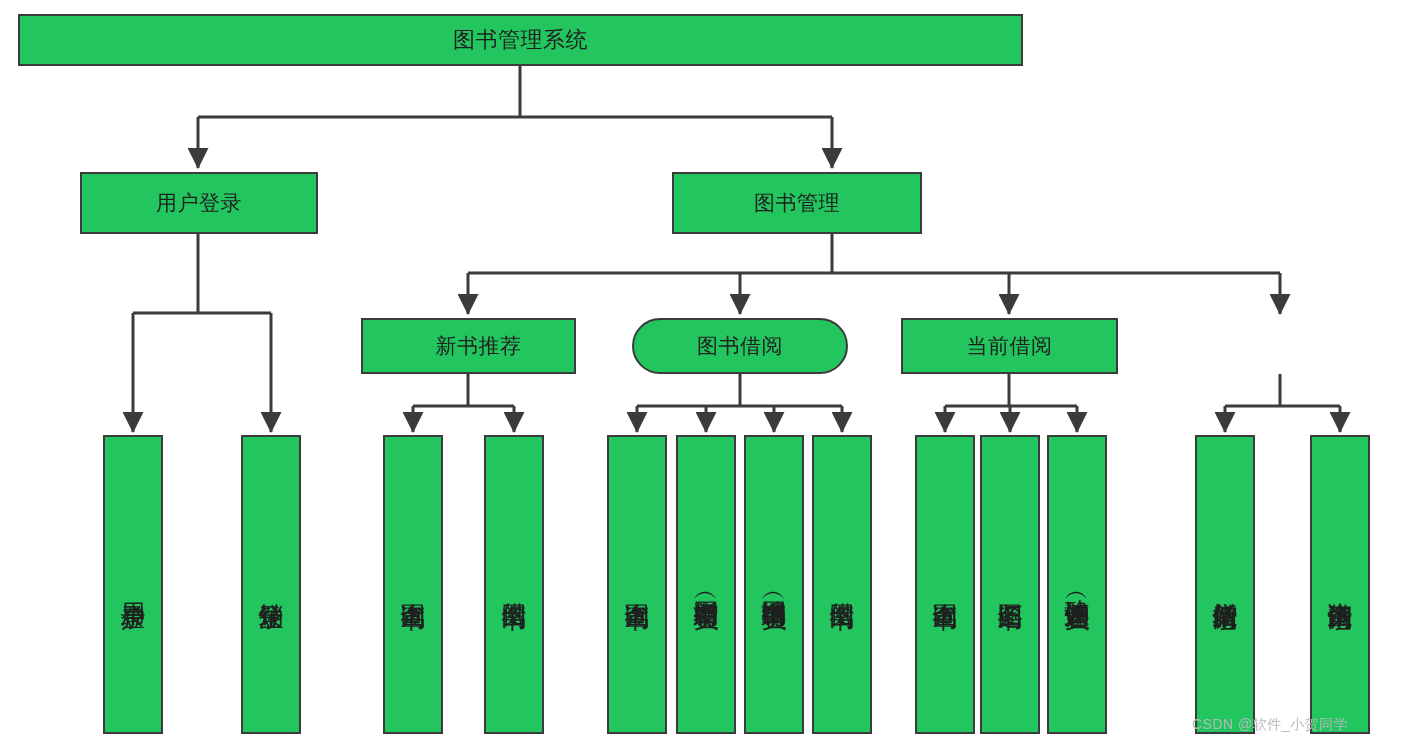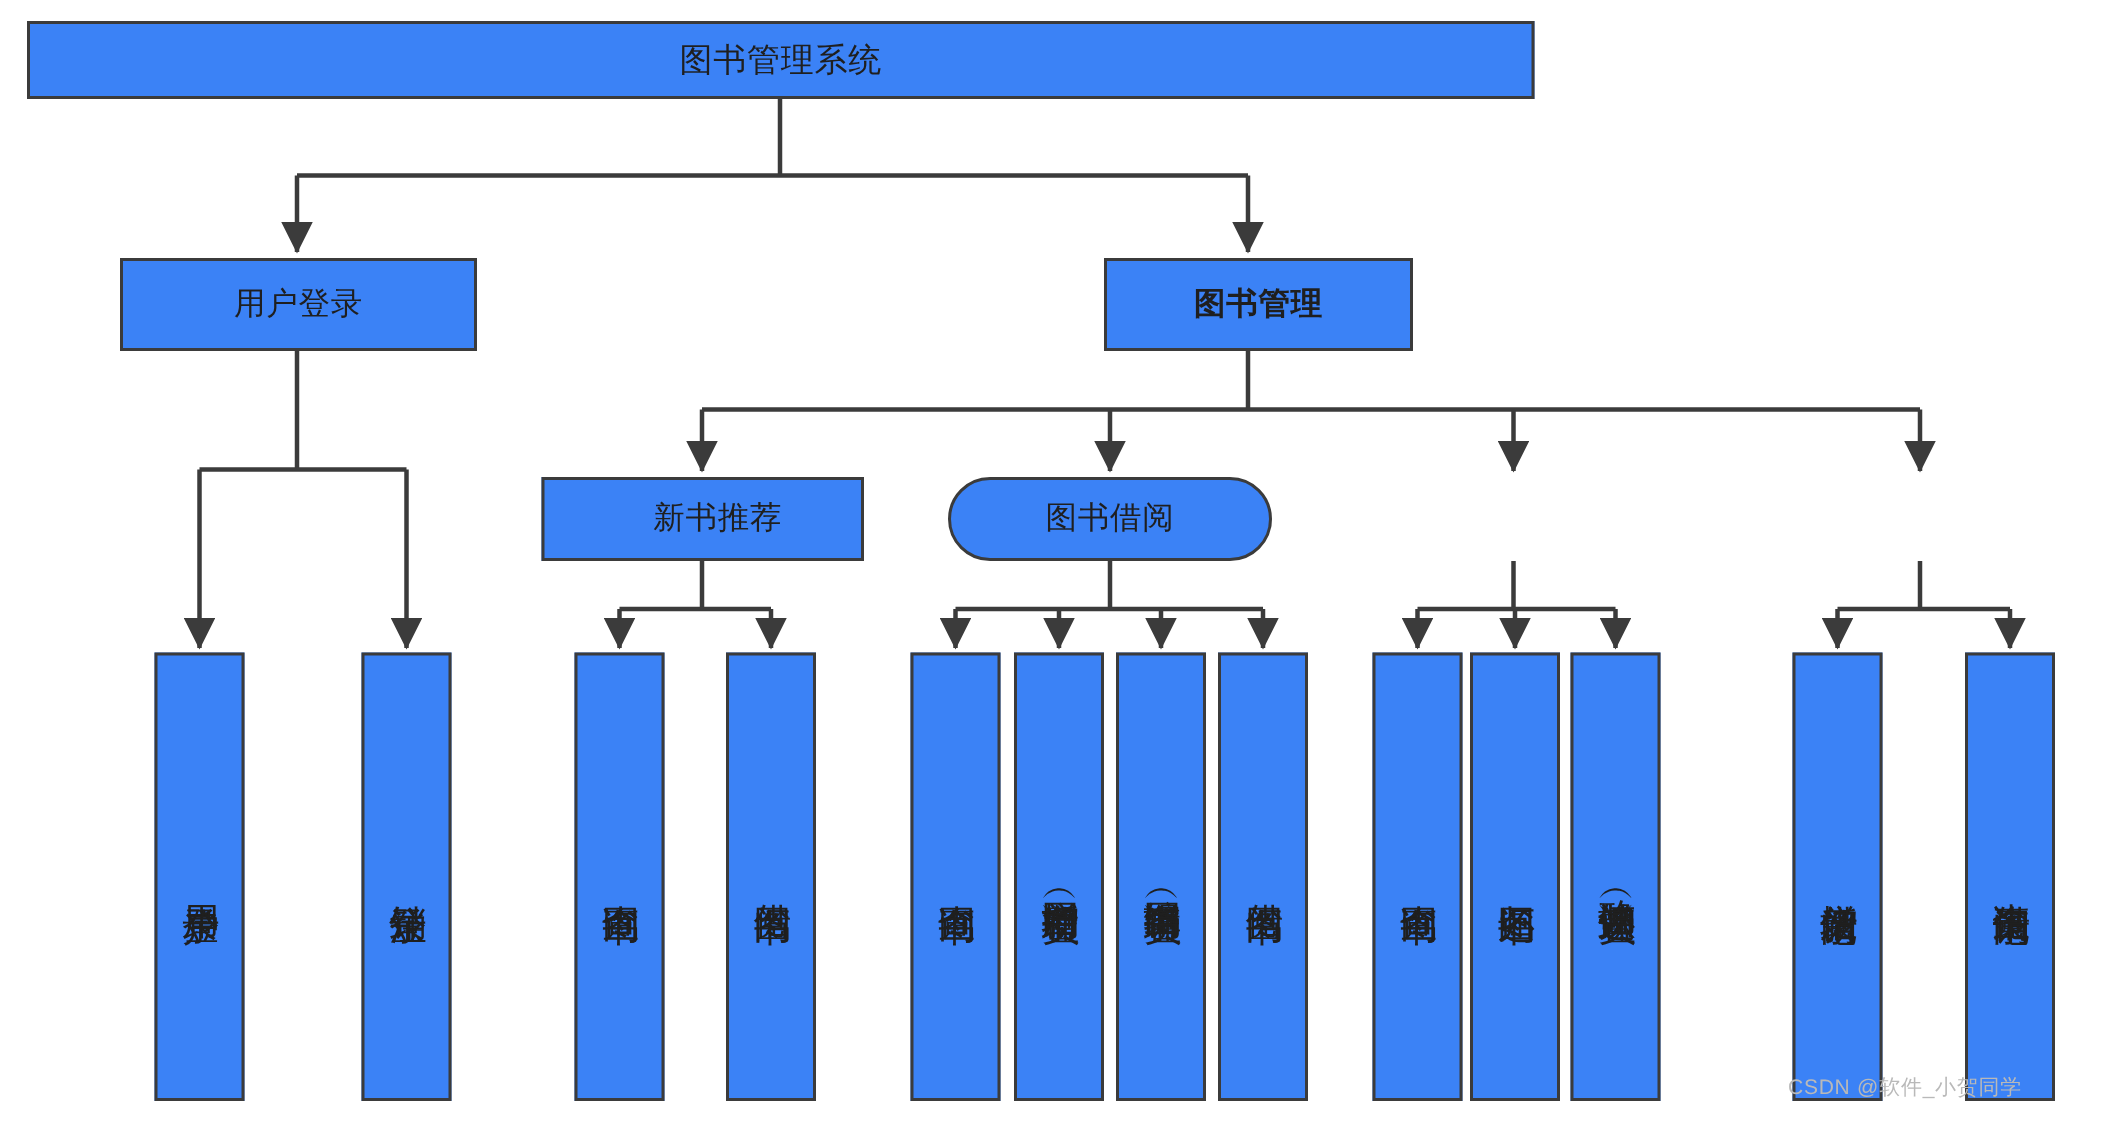--- a/index.html
+++ b/index.html
@@ -22,21 +22,21 @@
     left: 0;
     top: 0;
     width: 1405px;
     height: 747px;
     pointer-events: none;
   }
   .node {
     position: absolute;
     box-sizing: border-box;
     border: 2px solid #3b3b3b;
-    background: #3b82f6;
+    background: #22c55e;
     display: flex;
     align-items: center;
     justify-content: center;
     color: #1f1f1f;
   }
   .node .label {
     display: block;
     text-align: center;
     line-height: 1.05;
   }
@@ -127,30 +127,33 @@
     </g>
   </svg>
 
   <div class="node horiz root" style="left:18px; top:14px; width:1005px; height:52px;">
     <span class="label">图书管理系统</span>
   </div>
 
   <div class="node horiz" style="left:80px; top:172px; width:238px; height:62px;">
     <span class="label">用户登录</span>
   </div>
-  <div class="node horiz" style="left:736px; top:172px; width:206px; height:62px;font-weight:bold;">
+  <div class="node horiz" style="left:672px; top:172px; width:250px; height:62px;">
     <span class="label">图书管理</span>
   </div>
 
   <div class="node horiz" style="left:361px; top:318px; width:215px; height:56px;padding-left:20px;">
     <span class="label">新书推荐</span>
   </div>
   <div class="node horiz" style="left:632px; top:318px; width:216px; height:56px;border-radius:28px;">
     <span class="label">图书借阅</span>
   </div>
+  <div class="node horiz" style="left:901px; top:318px; width:217px; height:56px;">
+    <span class="label">当前借阅</span>
+  </div>
 
   <div class="node vert" style="left:103px; top:435px; width:60px; height:299px;">
     <span class="label">用户登录</span>
   </div>
   <div class="node vert" style="left:241px; top:435px; width:60px; height:299px;">
     <span class="label">注销登录</span>
   </div>
 
   <div class="node vert" style="left:383px; top:435px; width:60px; height:299px;">
     <span class="label">查询图书</span>

